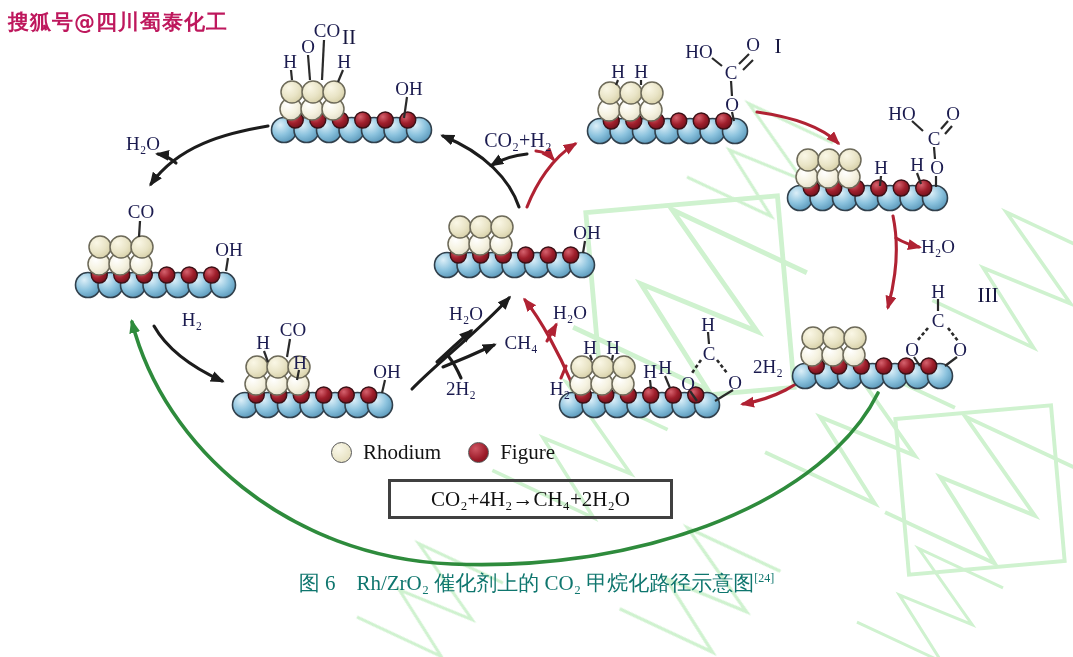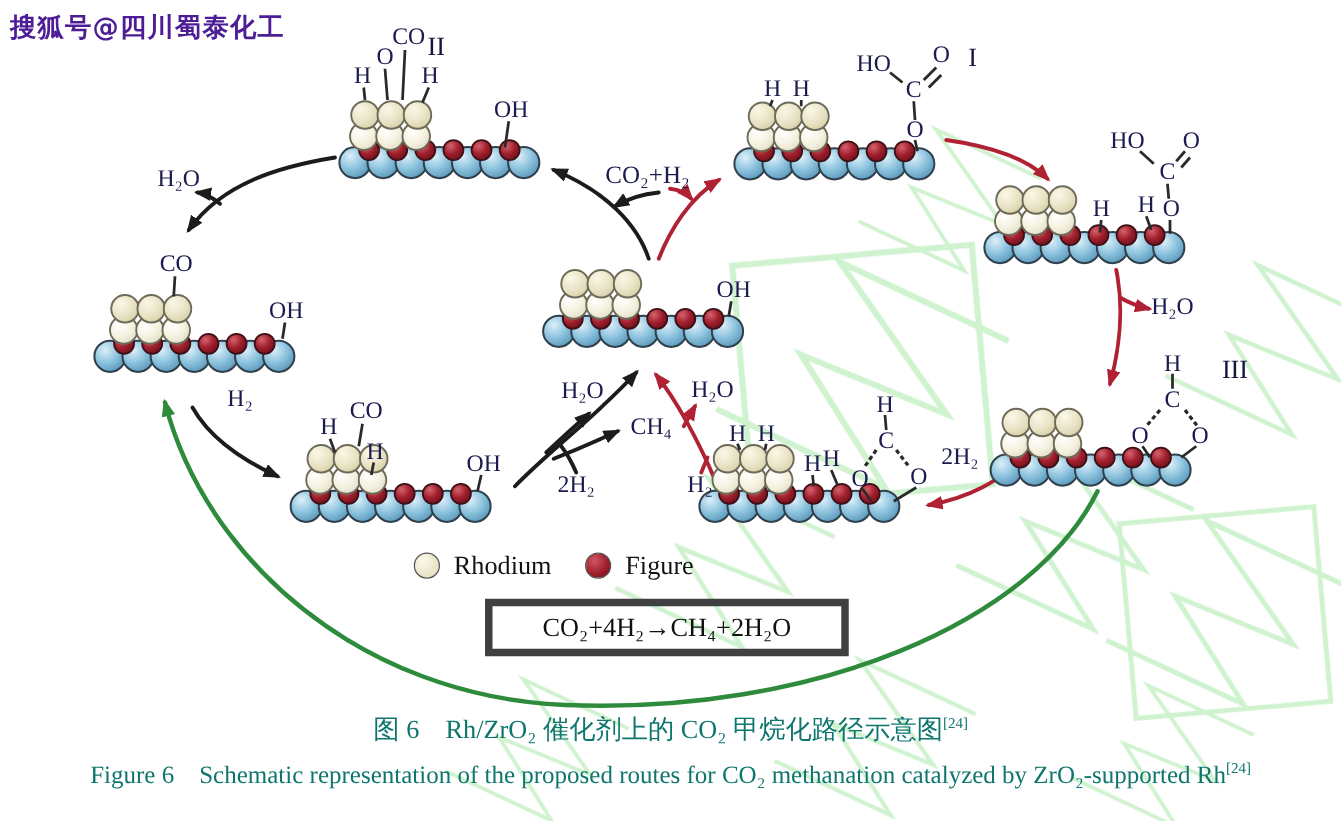--- a/index.html
+++ b/index.html
@@ -1,28 +1,28 @@
 <!DOCTYPE html>
 <html><head>
 <meta charset="utf-8">
 <style>
   html,body{margin:0;padding:0;background:#ffffff;}
   #stage{position:relative;width:1073px;height:657px;background:#ffffff;overflow:hidden;
     font-family:"Liberation Serif","DejaVu Serif",serif;}
   #scene{position:absolute;left:0;top:0;}
   .acct{position:absolute;left:8px;top:8px;
     font-family:"DejaVu Sans","Liberation Sans",sans-serif;
-    font-size:21px;font-weight:bold;color:#4c1d95;letter-spacing:1px;
+    font-size:21px;font-weight:bold;color:#be185d;letter-spacing:1px;
     text-shadow:-1.5px -1.5px 0 #fff,1.5px -1.5px 0 #fff,-1.5px 1.5px 0 #fff,1.5px 1.5px 0 #fff,0 2px 0 #fff,0 -2px 0 #fff;}
   .legend{position:absolute;left:331px;top:440px;display:flex;align-items:flex-start;
     font-size:21px;color:#131313;}
   .legend .item{display:flex;align-items:center;margin-right:27px;}
   .legend .ball{display:inline-block;width:21px;height:21px;border-radius:50%;
     margin-right:11px;border:1.5px solid #555;box-sizing:border-box;}
-  .eqbox{position:absolute;left:388px;top:479px;width:279px;height:34px;border:6px solid #404040;
+  .eqbox{position:absolute;left:388px;top:479px;width:279px;height:34px;border:3px solid #404040;
     display:flex;align-items:center;justify-content:center;font-size:21px;color:#101010;}
   .cap{position:absolute;left:0;width:1073px;text-align:center;color:#0f766e;}
   .cap.zh{top:569px;font-size:21px;}
   .cap.en{top:606px;font-size:20px;}
   .cap sup{font-size:12px;}
 </style>
 </head>
 <body>
 
 <div id="stage">
@@ -379,14 +379,13 @@
       <span>Figure</span>
     </span>
   </div>
 
   <div class="eqbox">
     <span>CO₂+4H₂→CH₄+2H₂O</span>
   </div>
 
   <div class="cap zh"><span>图 6　Rh/ZrO₂ 催化剂上的 CO₂ 甲烷化路径示意图</span><sup>[24]</sup></div>
 
-  <div class="cap en"><span>Figure 6　Schematic representation of the proposed routes for CO₂ methanation catalyzed by ZrO₂-supported Rh</span><sup>[24]</sup></div>
 </div>
 
 </body></html>

